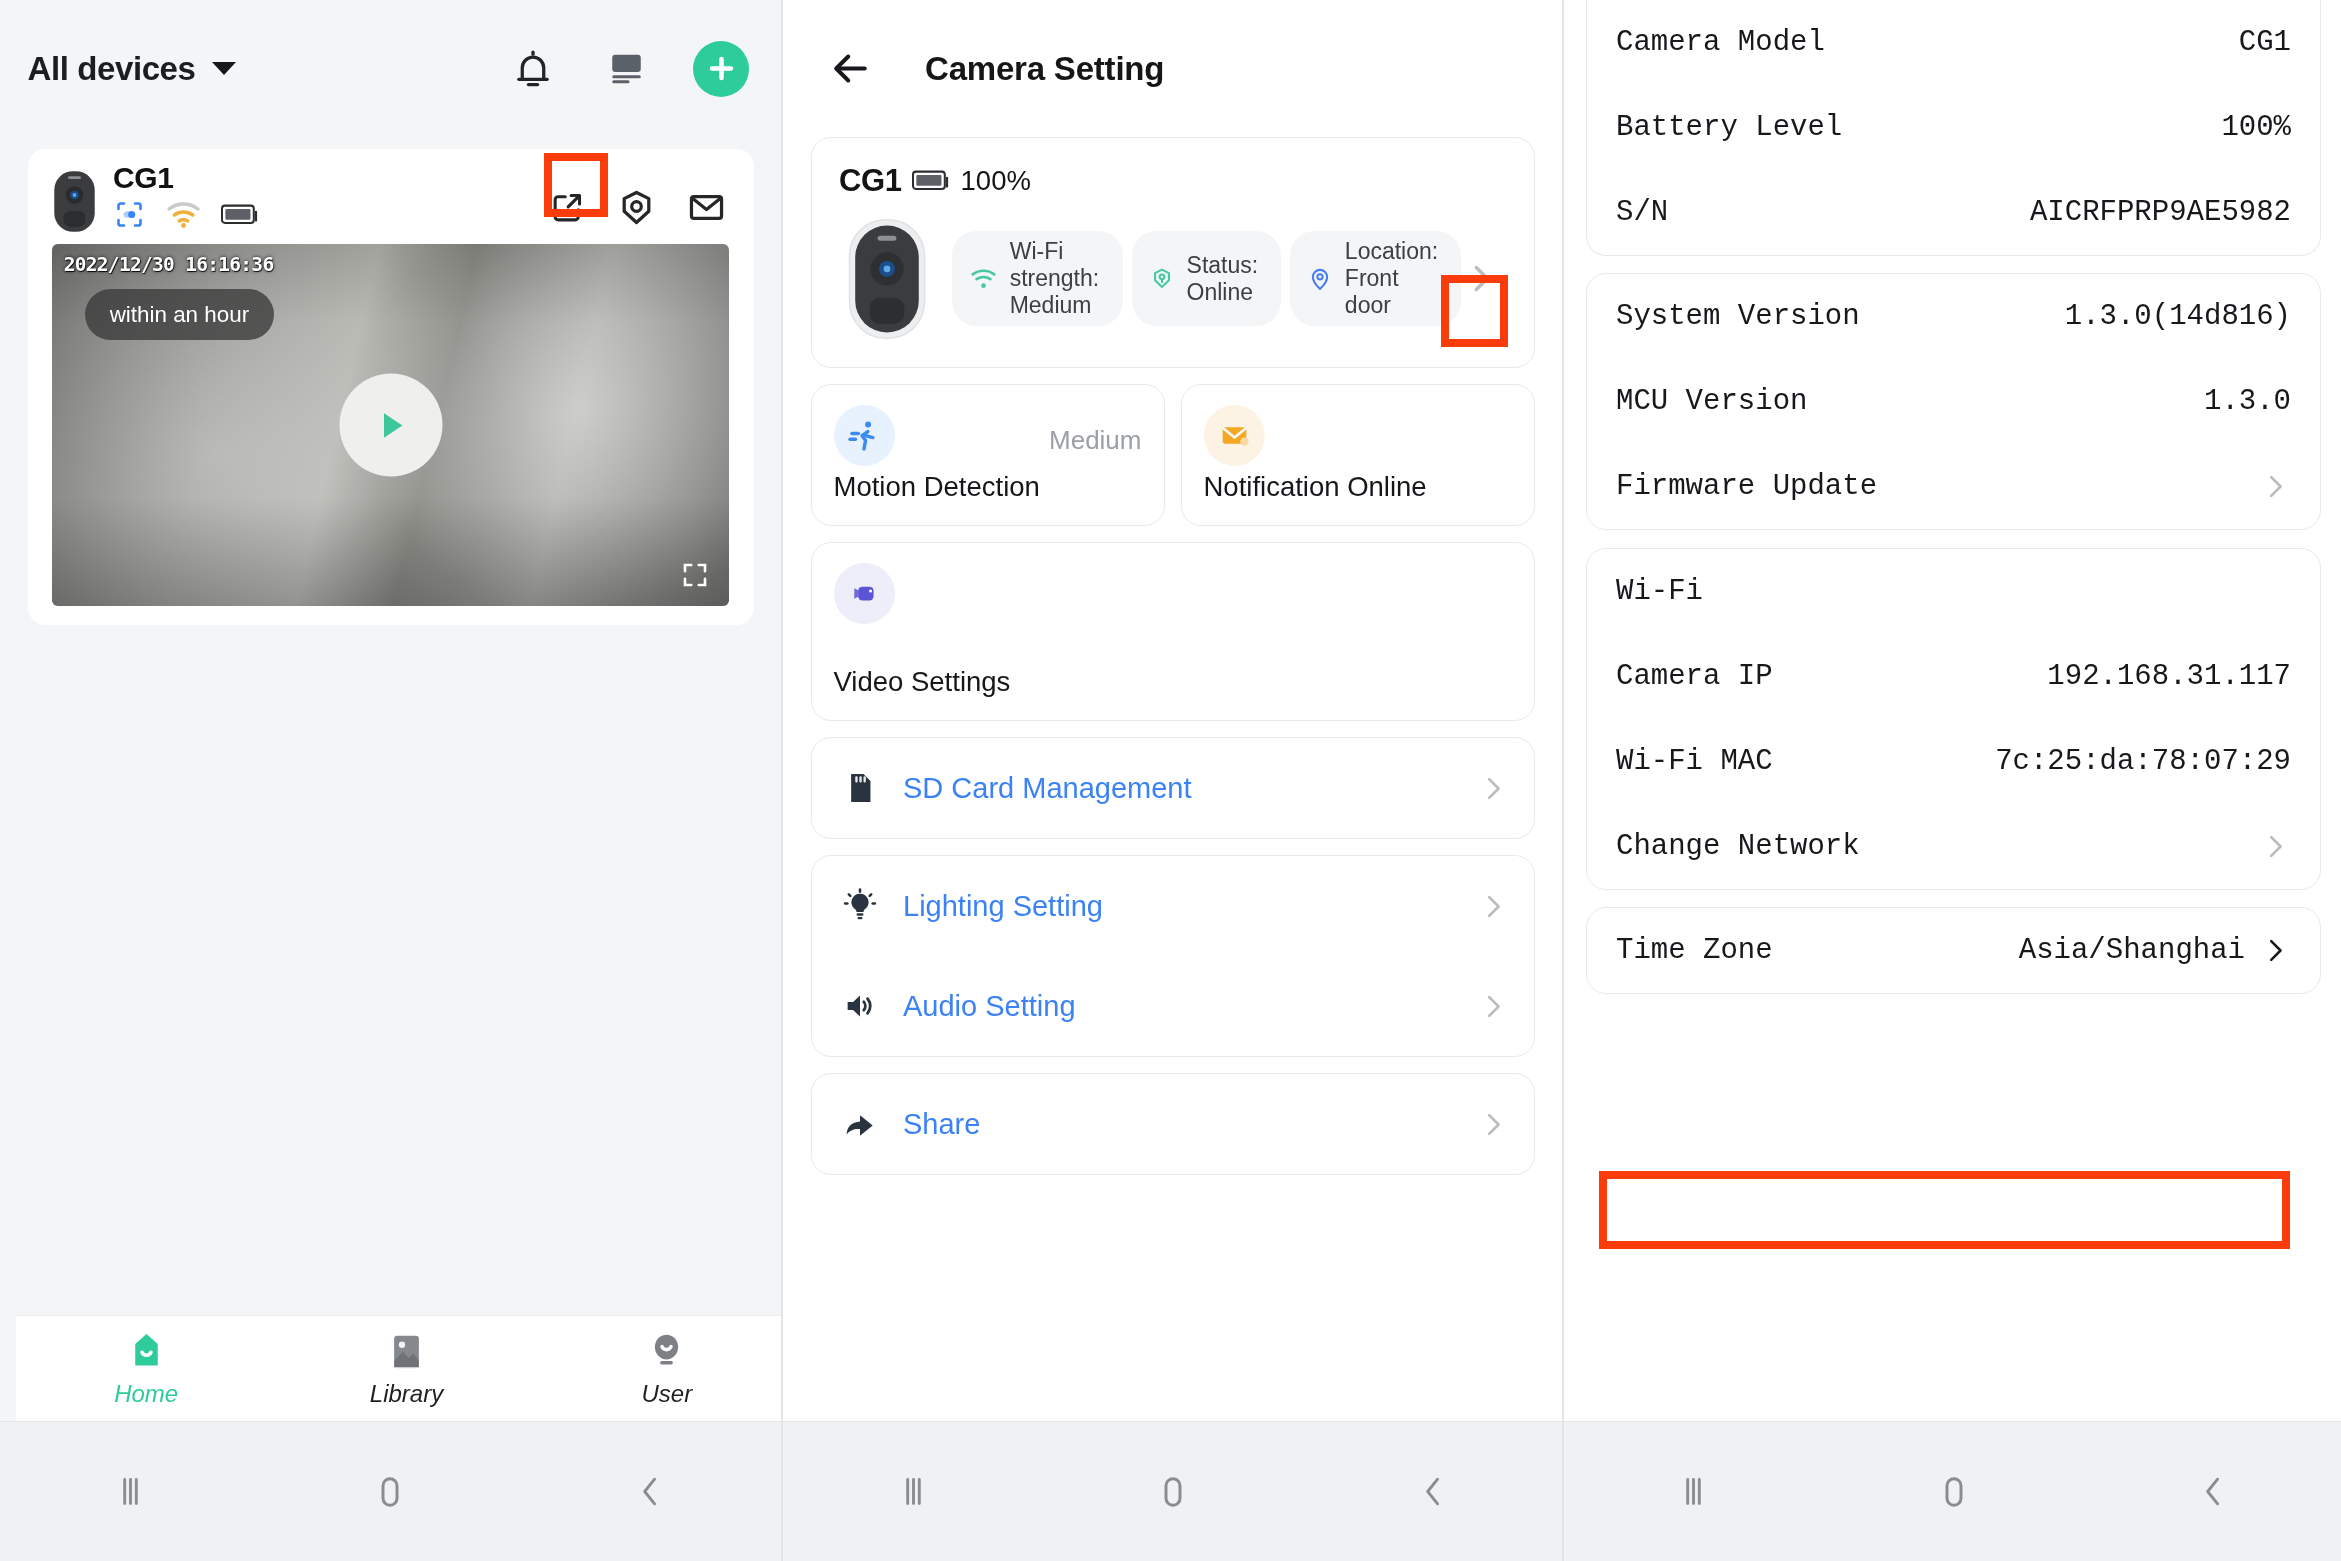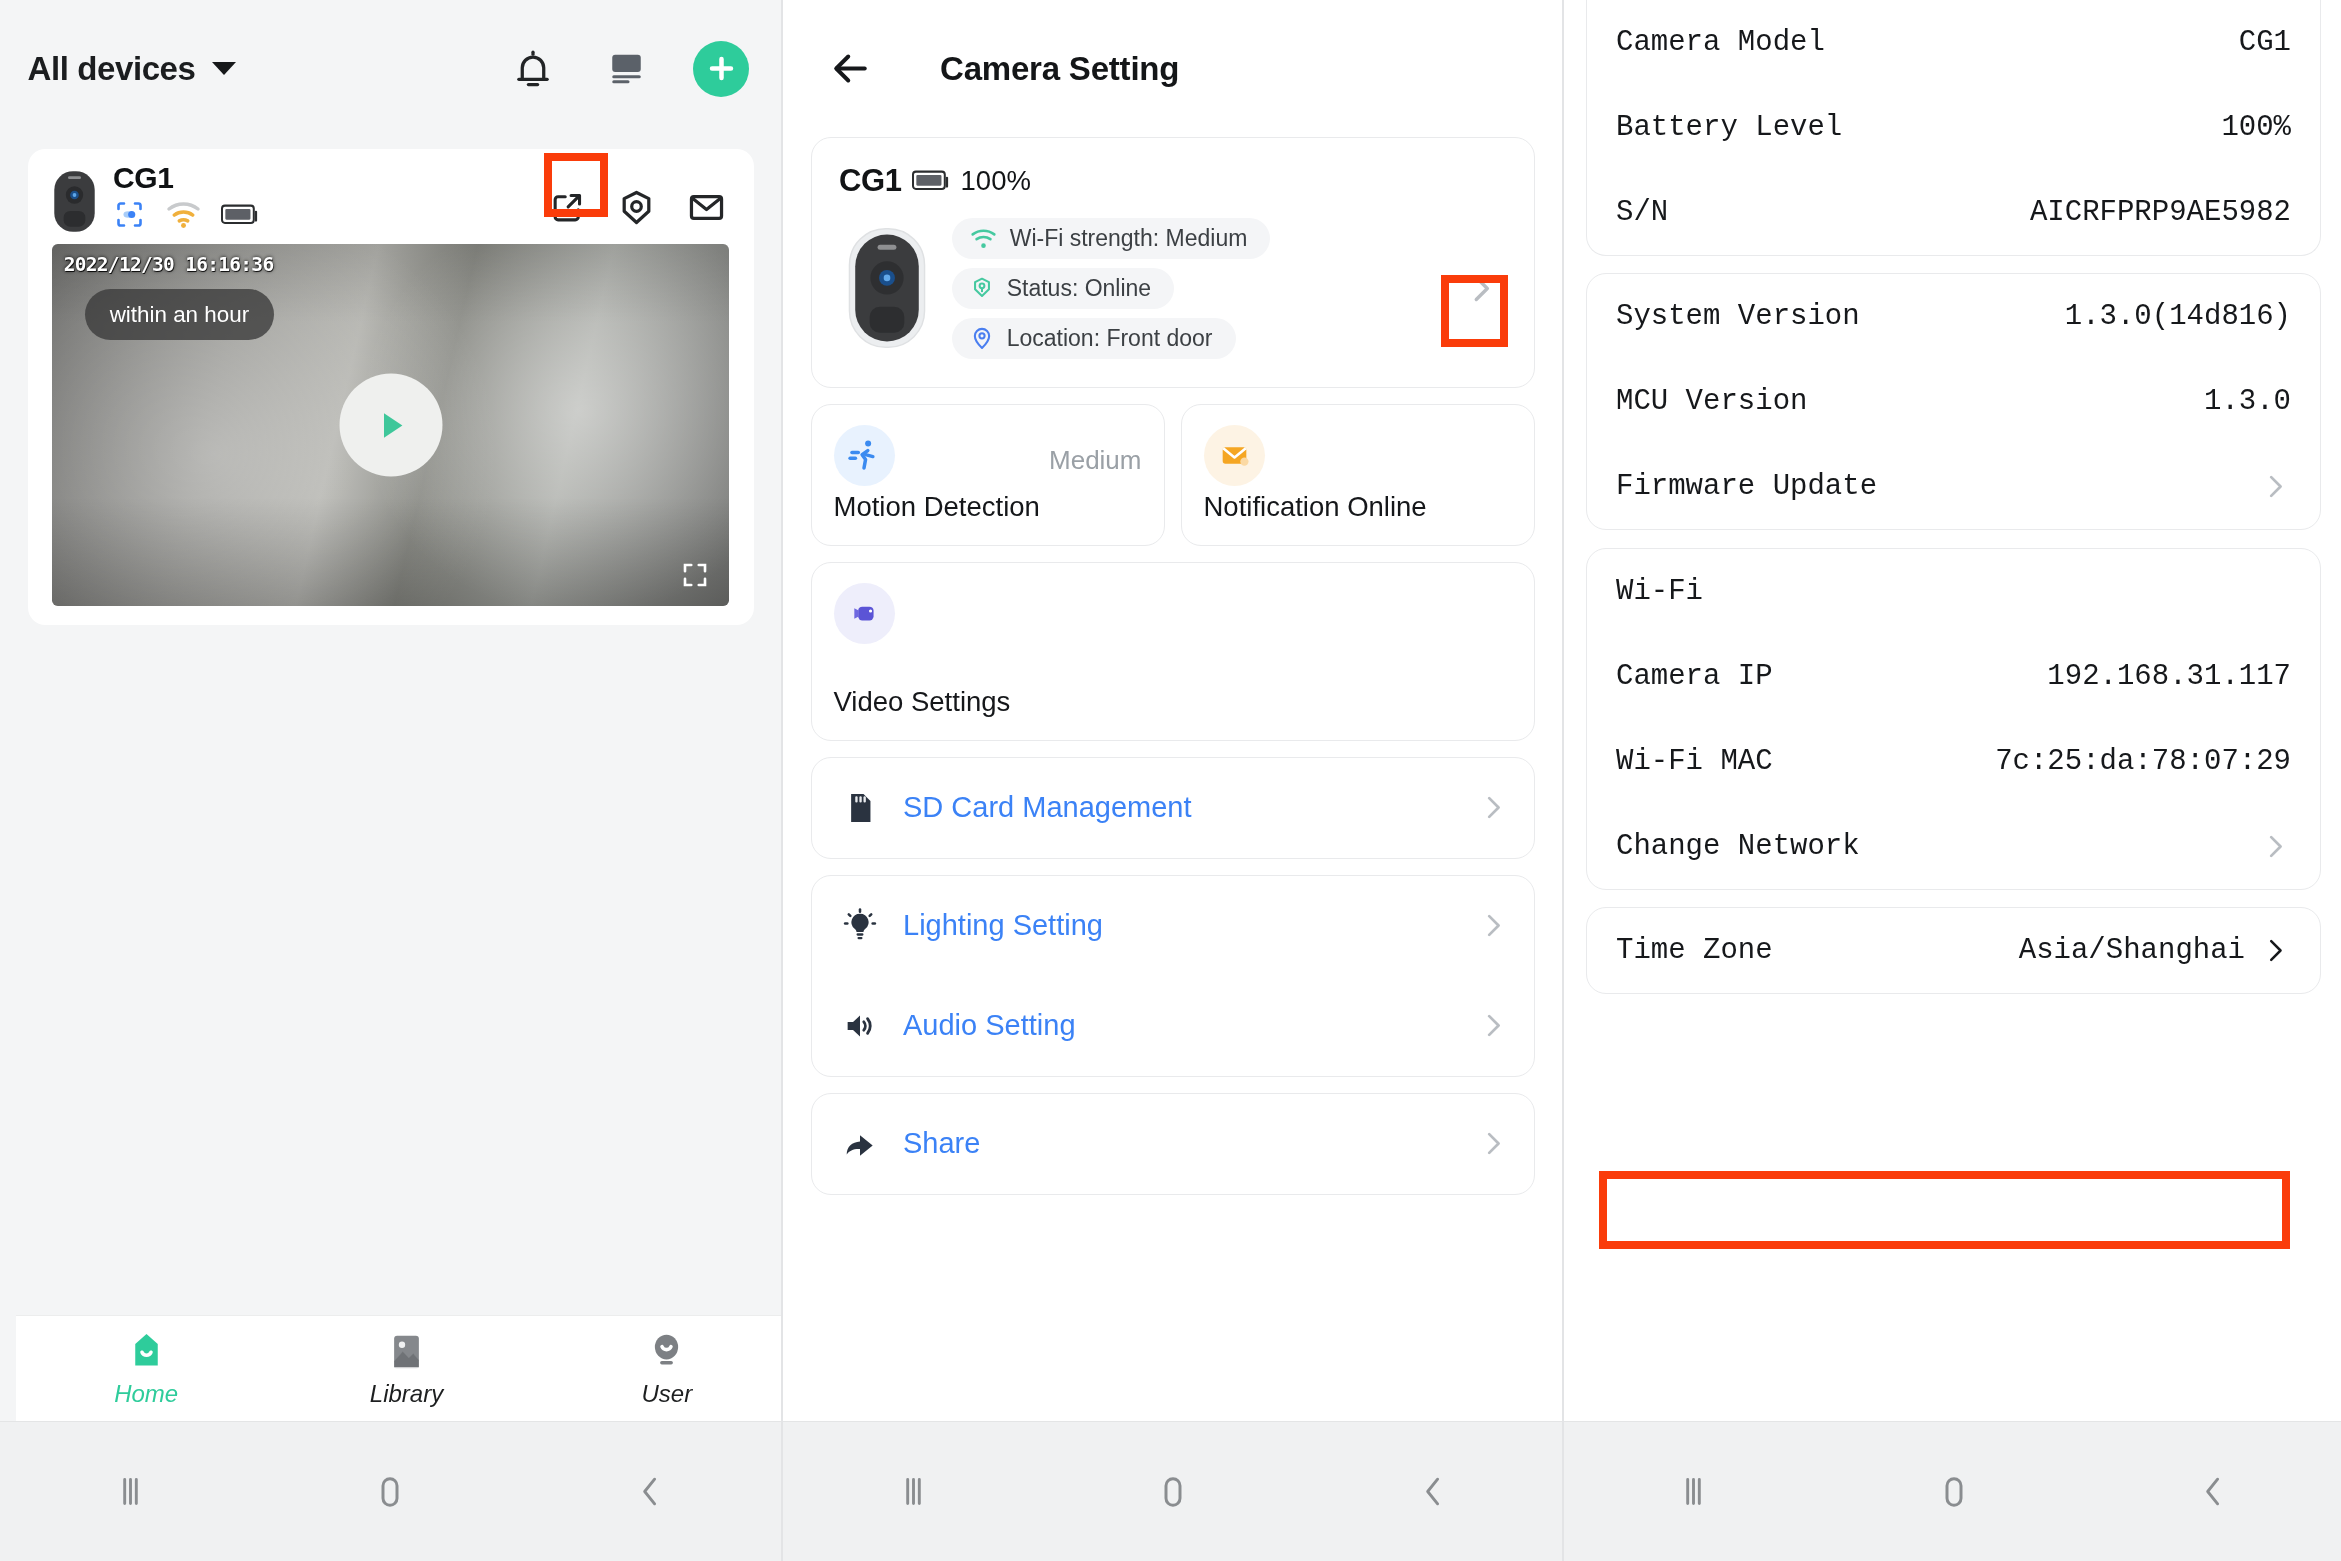--- a/index.html
+++ b/index.html
@@ -95,35 +95,35 @@
     border-top: 0.7px solid #e4e5e6;
   }
   .andnav.w1 { width: 781px; }
   .andnav.w2 { width: 781px; }
   .andnav.w3 { width: 779px; }
   .an-btn { flex: 1; display: flex; align-items: center; justify-content: center; }
 
   
   .m-header { height: 137px; display: flex; align-items: center; padding-left: 41px; background:#fff; }
   .m-back { width: 52px; height: 52px; display:flex; align-items:center; justify-content:center; }
-  .m-title { font-size: 33px; font-weight: bold; color: #141618; margin-left: 64px; letter-spacing:-0.2px; }
+  .m-title { font-size: 33px; font-weight: bold; color: #141618; margin-left: 49px; letter-spacing:-0.2px; }
 
   .m-body { position: absolute; left: 0; top: 137px; width: 779px; bottom: 140px; overflow: hidden; }
 
   .card {
     background: #fff; border: 1.4px solid #e9eaec; border-radius: 20px;
     margin: 0 27.5px 16px 27.5px;
   }
   .info-card { padding: 24.6px 27.5px 27.5px 27.5px; }
   .info-top { display: flex; align-items: center; gap: 10px; }
   .info-name { font-size: 31px; font-weight: bold; color: #121416; letter-spacing: -0.4px; }
   .info-batt-txt { font-size: 27.5px; color: #121416; font-weight: 500; }
   .info-row { display: flex; align-items: center; margin-top: 19px; }
   .info-cam { width: 78px; height: 122px; flex: 0 0 auto; margin-left: 8.7px; }
-  .info-chips { margin-left: 26px; display: flex; flex-direction: column; gap: 8.7px; }
+  .info-chips { margin-left: 26px; display: flex; gap: 8.7px; }
   .chip {
     display: inline-flex; align-items: center; gap: 11.6px;
     background: #f4f5f7; border-radius: 24.6px; padding: 7.2px 23px 7.2px 17.4px;
     font-size: 23px; color: #3c4044; width: fit-content;
   }
   .info-arrow { margin-left: auto; padding-right: 5.8px; }
 
   .tile-row { display: flex; gap: 16px; margin: 0 27.5px 16px 27.5px; }
   .tile {
     flex: 1; background: #fff; border: 1.4px solid #e9eaec; border-radius: 20px;

